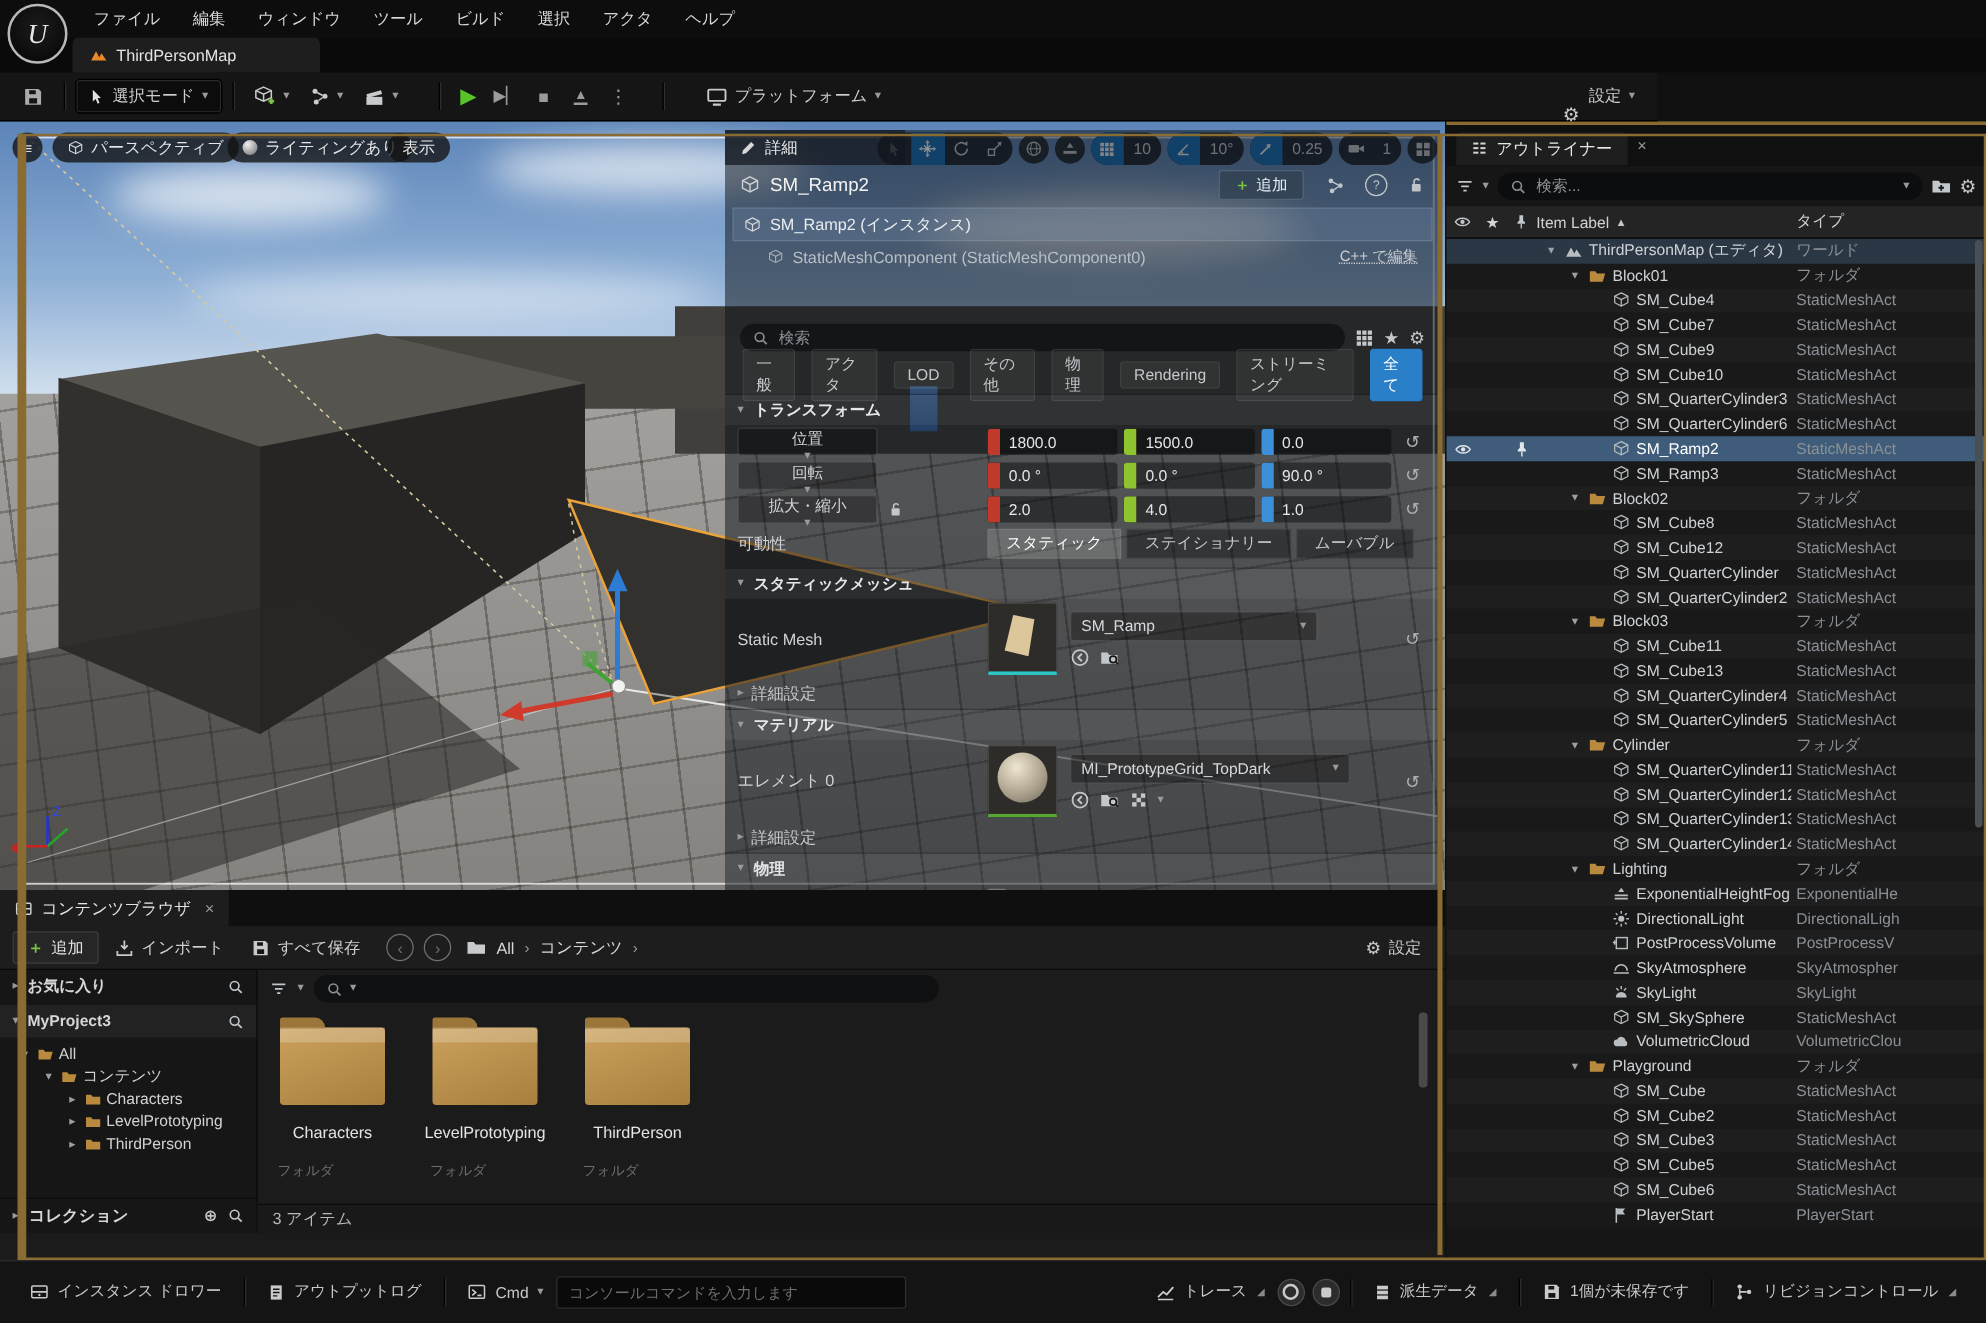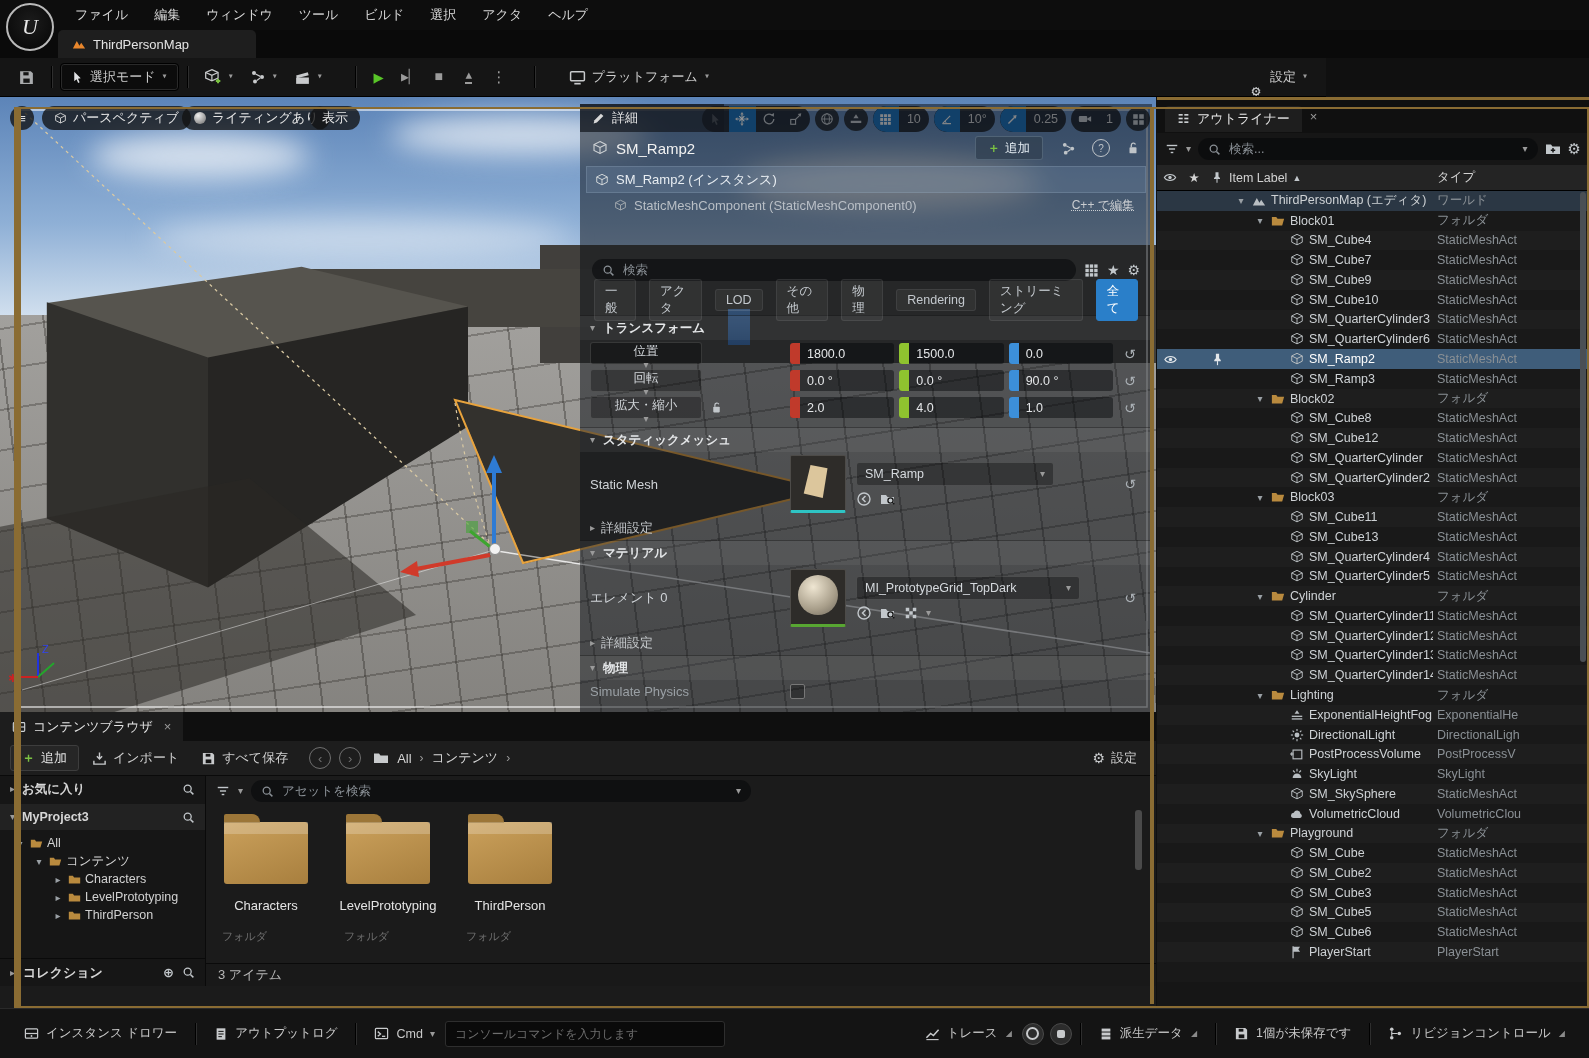--- a/index.html
+++ b/index.html
@@ -23,21 +23,21 @@
   #win-title{position:absolute;left:1298px;top:2px;height:26px;padding:0 26px;background:#1e1e1e;border-radius:4px;
              display:flex;align-items:center;color:#cfcfcf;font-size:13px;}
   #win-controls{position:absolute;right:8px;top:0;height:30px;display:flex;align-items:center;gap:26px;color:#cfcfcf;font-size:14px;}
   #win-controls span{cursor:default;}
   
   #tabbar{left:0;top:30px;width:1589px;height:28px;background:#0a0a0a;z-index:29;}
   #level-tab{position:absolute;left:58px;top:0;height:28px;min-width:170px;background:#1e1e1e;border-radius:5px 5px 0 0;
              display:flex;align-items:center;gap:7px;padding:0 14px;color:#e4e4e4;}
   
   #maintoolbar{left:0;top:58px;width:1326px;height:39px;background:#151515;border-bottom:1px solid #000;
-               display:flex;align-items:center;z-index:28;padding:0 10px;box-sizing:border-box;font-family:Liberation Mono, monospace;}
+               display:flex;align-items:center;z-index:28;padding:0 10px;box-sizing:border-box;}
   .tbtn{display:flex;align-items:center;gap:6px;padding:4px 8px;border-radius:4px;color:#cfcfcf;}
   #mode-btn{background:#0c0c0c;border:1px solid #000;box-shadow:0 0 0 1px #2a2a2a inset;padding:4px 10px;}
   .caret{font-size:10px;color:#9a9a9a;line-height:1;}
   .playbtn{width:30px;height:26px;display:flex;align-items:center;justify-content:center;border-radius:3px;}
   
   #gold-frame{left:14px;top:107px;width:1566px;height:897px;border:2px solid #8a6c33;border-left-width:7px;z-index:14;pointer-events:none;}
   #gold-mid{left:1150px;top:107px;width:4px;height:897px;background:#8a6c33;z-index:14;pointer-events:none;}
   
   #viewport{left:0;top:97px;width:1156px;height:615px;background:#333;overflow:hidden;z-index:1;}
   .sky{position:absolute;left:0;top:0;width:100%;height:230px;
@@ -846,20 +846,31 @@
     <div class="vfield">
         <span class="vbar y"></span>
         <span>4.0</span>
       </div>
     <div class="vfield">
         <span class="vbar z"></span>
         <span>1.0</span>
       </div>
     <span class="resetbtn">↺</span>
   </div>
+  <div class="d-prow">
+    <div class="d-plabel">
+        <span>可動性</span>
+      </div>
+    <div class="row" style="gap:4px">
+
+    <span class="mobbtn active">スタティック</span>
+        <span class="mobbtn">ステイショナリー</span>
+        <span class="mobbtn">ムーバブル</span>
+      </div>
+  </div>
 
   <div class="d-sec" style="margin-top:6px">
     <span class="caret">▾</span>
     <span>スタティックメッシュ</span>
   </div>
   <div class="d-prow" style="height:64px">
     <div class="d-plabel">
         <span>Static Mesh</span>
       </div>
     <div class="thumb mesh">
@@ -1773,20 +1784,47 @@
         <span class="o-tree" style="padding-left: 44px;">
           <span class="o-caret"></span>
           <span class="ico tree-ico">
             <svg class="svgi">
               <use href="#i-ppv"></use>
             </svg>
           </span>
           <span>PostProcessVolume</span>
         </span>
         <span class="typecell">PostProcessV</span>
+      </div>
+      <div class="o-row">
+        <span class="c-eye">
+          <span class="ico">
+            <svg class="svgi">
+              <use href="#i-eye"></use>
+            </svg>
+          </span>
+        </span>
+        <span class="c-star"></span>
+        <span class="c-pin">
+          <span class="ico">
+            <svg class="svgi">
+              <use href="#i-pin"></use>
+            </svg>
+          </span>
+        </span>
+        <span class="o-tree" style="padding-left: 44px;">
+          <span class="o-caret"></span>
+          <span class="ico tree-ico">
+            <svg class="svgi">
+              <use href="#i-skyatm"></use>
+            </svg>
+          </span>
+          <span>SkyAtmosphere</span>
+        </span>
+        <span class="typecell">SkyAtmospher</span>
       </div>
       <div class="o-row">
         <span class="c-eye">
           <span class="ico">
             <svg class="svgi">
               <use href="#i-eye"></use>
             </svg>
           </span>
         </span>
         <span class="c-star"></span>
@@ -2194,21 +2232,20 @@
               <use href="#i-filter"></use>
             </svg>
           </span>
         <span class="caret">▾</span>
         <div class="searchpill" style="max-width:480px">
           <span class="ico" style="width:13px;height:13px;color:#8a9096">
               <svg class="svgi">
                 <use href="#i-search"></use>
               </svg>
             </span>
-          <input placeholder="アセットを検索" style="">
           <span class="caret">▾</span>
         </div>
       </div>
       <div class="tiles">
 
       <div class="tile">
             <div class="foldericon"></div>
             <span class="tile-name">Characters</span>
             <span class="tile-type">フォルダ</span>
           </div>

